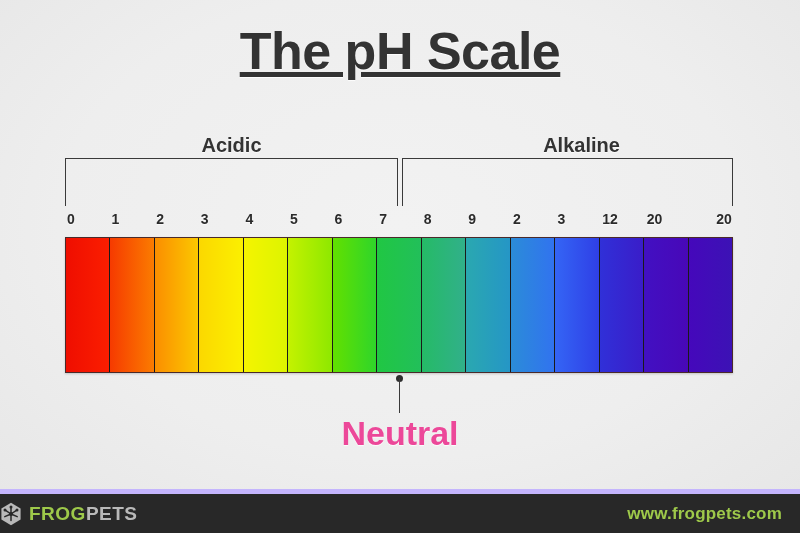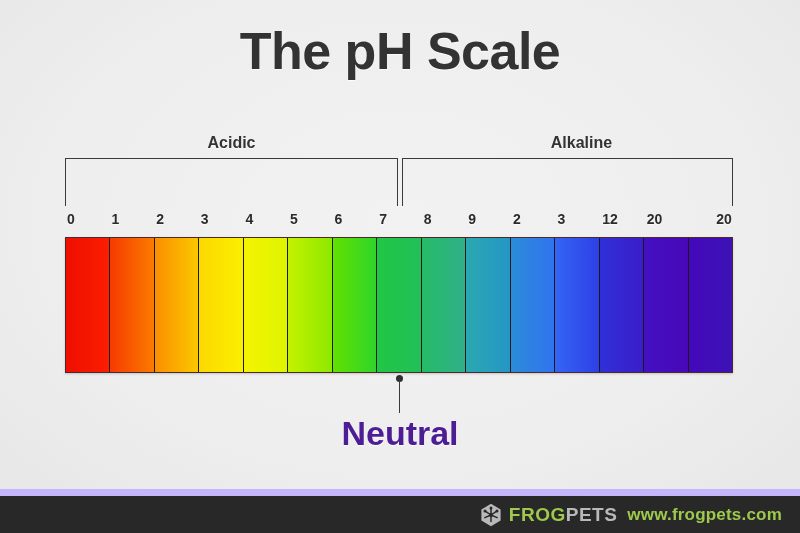--- a/index.html
+++ b/index.html
@@ -23,26 +23,27 @@
     top:24px;
     left:0;
     width:800px;
     text-align:center;
     font-size:52px;
     font-weight:bold;
     color:#333333;
     letter-spacing:-0.5px;
     line-height:1.05;
     text-shadow:0 1px 1px rgba(255,255,255,0.85);
+    text-decoration:underline;
   }
 
   
   .cat-label {
     position:absolute;
-    font-size:16px;
+    font-size:20px;
     font-weight:bold;
     color:#333333;
     text-align:center;
     text-shadow:0 1px 1px rgba(255,255,255,0.8);
   }
   #label-acidic   { top:134px; left:65px;  width:333px; }
   #label-alkaline { top:134px; left:416px; width:331px; }
 
   .bracket {
     position:absolute;
@@ -112,36 +113,36 @@
     background:#2e2e2e;
   }
   #neutral-label {
     position:absolute;
     top:414px;
     left:0;
     width:800px;
     text-align:center;
     font-size:34px;
     font-weight:bold;
-    color:#4c1d95;
+    color:#ec4899;
     text-shadow:0 1px 1px rgba(255,255,255,0.85);
   }
 
   
   #footer {
     position:absolute;
     left:0;
     bottom:0;
     width:800px;
     height:44px;
     background:#282828;
-    border-top:7px solid #c4b5fd;
+    border-top:5px solid #c4b5fd;
     display:flex;
     align-items:center;
-    justify-content:flex-end;
+    justify-content:space-between;
     padding-right:18px;
     gap:10px;
   }
   #brand-lockup {
     display:flex;
     align-items:center;
     gap:7px;
   }
   #brand-icon { display:block; }
   #brand-text {

